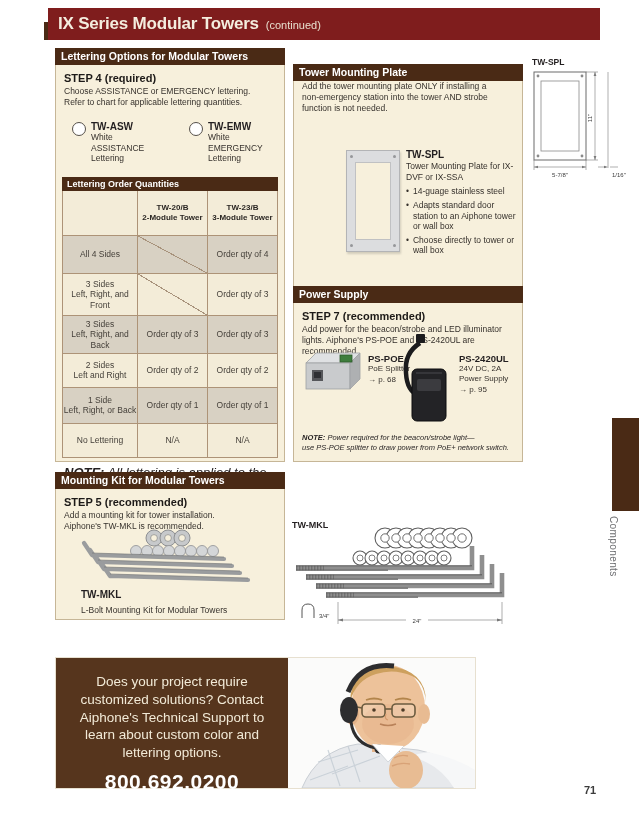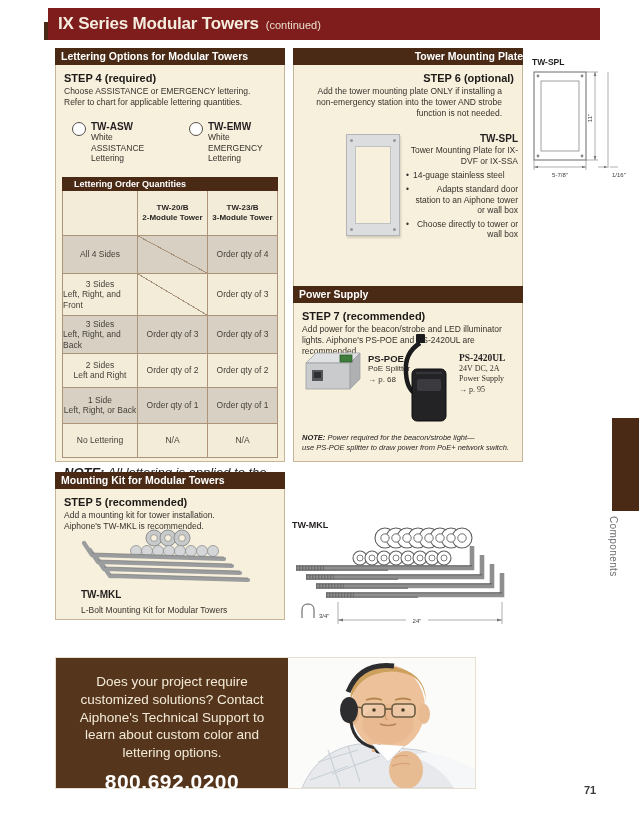--- a/index.html
+++ b/index.html
@@ -13,44 +13,44 @@
               display:flex;align-items:center;padding-left:10px;box-sizing:border-box;}
   .header-title{font-size:17px;font-weight:bold;color:#f4edde;letter-spacing:-0.2px;}
   .header-suffix{font-size:11px;color:#e8dfce;margin-left:7px;margin-top:2px;}
 
   
   .panel{position:absolute;background:#f7f0dc;border:1px solid #c6b697;box-sizing:border-box;}
   .panel-header{margin:-1px -1px 0 -1px;height:17px;background:#4a2a15;color:#fff;
                 font-size:10.5px;font-weight:bold;line-height:17px;padding-left:6px;}
   .p-lettering{left:55px;top:48px;width:230px;height:414px;}
   .p-mountkit{left:55px;top:472px;width:230px;height:148px;}
-  .p-plate{left:293px;top:48px;width:230px;height:276px;text-align:right;}
+  .p-plate{left:293px;top:64px;width:230px;height:276px;}
   .p-power{left:293px;top:286px;width:230px;height:176px;}
 
   .step-title{font-size:11px;font-weight:bold;margin:7px 8px 2px 8px;color:#1d1a18;}
   .step-text{font-size:8.5px;line-height:1.3;margin:0 8px;color:#36312c;}
 
   
   .options{display:flex;margin:13px 0 0 16px;}
   .option{display:flex;}
   .option + .option{margin-left:22px;}
   .radio{width:12px;height:12px;border:1.5px solid #55504a;border-radius:50%;background:#fff;
          margin:1px 5px 0 0;flex:none;}
   .option-model{font-size:10px;font-weight:bold;line-height:1.1;}
   .option-desc{font-size:8.5px;line-height:1.25;width:76px;color:#36312c;}
 
   
   .table-title{margin:13px 6px 0 6px;height:14px;background:#4a2a15;color:#fff;
-               font-size:9px;font-weight:bold;line-height:14px;padding-left:12px;}
+               font-size:9px;font-weight:bold;line-height:14px;padding-left:5px;}
   .qty-table{margin:0 6px;display:grid;grid-template-columns:74px 1fr 1fr;
              grid-template-rows:44px 38px 42px 38px 34px 36px 34px;
              border:1px solid #ad9377;border-top:none;background:#f3ecd8;}
   .qt-cell{border-left:1px solid #ad9377;border-top:1px solid #ad9377;
            display:flex;flex-direction:column;align-items:center;justify-content:center;
-           font-size:8.5px;color:#45403a;text-align:left;line-height:1.25;}
+           font-size:8.5px;color:#45403a;text-align:center;line-height:1.25;}
   .qt-cell.c1{border-left:none;}
   .qt-cell.head{border-top:none;}
   .qt-cell.gray{background:#d8d1c3;}
   .qt-cell.diag{background-image:linear-gradient(to top right,
        rgba(0,0,0,0) calc(50% - 0.5px),#a8937c calc(50% - 0.5px),
        #a8937c calc(50% + 0.5px),rgba(0,0,0,0) calc(50% + 0.5px));}
   .qt-cell.gray.diag{background-color:#d8d1c3;}
   .chm,.chd{font-size:8px;font-weight:bold;color:#2a2623;}
   .table-note{margin:7px 8px 0 8px;font-size:13px;font-style:italic;color:#231f20;}
   .table-note b{font-weight:bold;}
@@ -184,21 +184,20 @@
           <div></div>
       </div>
       <div class="qt-cell">N/A</div>
       <div class="qt-cell">N/A</div>
     </div>
     <div class="table-note"><b>NOTE:</b><span> All lettering is applied to the tower at the factory.</span></div>
   </div>
 
   <div class="panel p-plate">
     <div class="panel-header">Tower Mounting Plate</div>
-    <div class="step-title">STEP 6 (optional)</div>
     <div class="step-text" style="width:200px;">Add the tower mounting plate ONLY if installing a non-emergency station into the tower AND strobe function is not needed.</div>
 
     <div class="abs plate-img">
       <div class="plate-hole"></div>
       <div class="plate-screw" style="left:3px;top:4px;"></div>
       <div class="plate-screw" style="right:3px;top:4px;"></div>
       <div class="plate-screw" style="left:3px;bottom:4px;"></div>
       <div class="plate-screw" style="right:3px;bottom:4px;"></div>
     </div>
 
@@ -238,21 +237,21 @@
       <div class="ps-ref">→ p. 68</div>
     </div>
 
     <svg class="abs" style="left:102px;top:46px;" width="56" height="94" viewBox="0 0 56 94">
       <rect x="20" y="1" width="9" height="9" rx="1" fill="#1b1b1d"></rect>
       <path d="M24,10 Q8,20 10,40 Q11,58 22,62" fill="none" stroke="#1b1b1d" stroke-width="4.5"></path>
       <rect x="16" y="36" width="34" height="52" rx="5" fill="#232326" stroke="#0d0d0f" stroke-width="1"></rect>
       <rect x="21" y="46" width="24" height="12" rx="2" fill="#3b3b3f"></rect>
       <line x1="20" y1="40" x2="46" y2="40" stroke="#4a4a4e" stroke-width="1"></line>
     </svg>
-    <div class="abs" style="left:165px;top:66px;font-family:Liberation Serif, serif;">
+    <div class="abs" style="left:165px;top:66px;">
       <div class="ps-label">PS-2420UL</div>
       <div class="ps-desc">24V DC, 2A</div>
       <div class="ps-desc">Power Supply</div>
       <div class="ps-ref">→ p. 95</div>
     </div>
 
     <div class="abs power-note">
       <b>NOTE:</b><span> Power required for the beacon/strobe light—</span><br>
       <span>use PS-POE splitter to draw power from PoE+ network switch.</span>
     </div>

